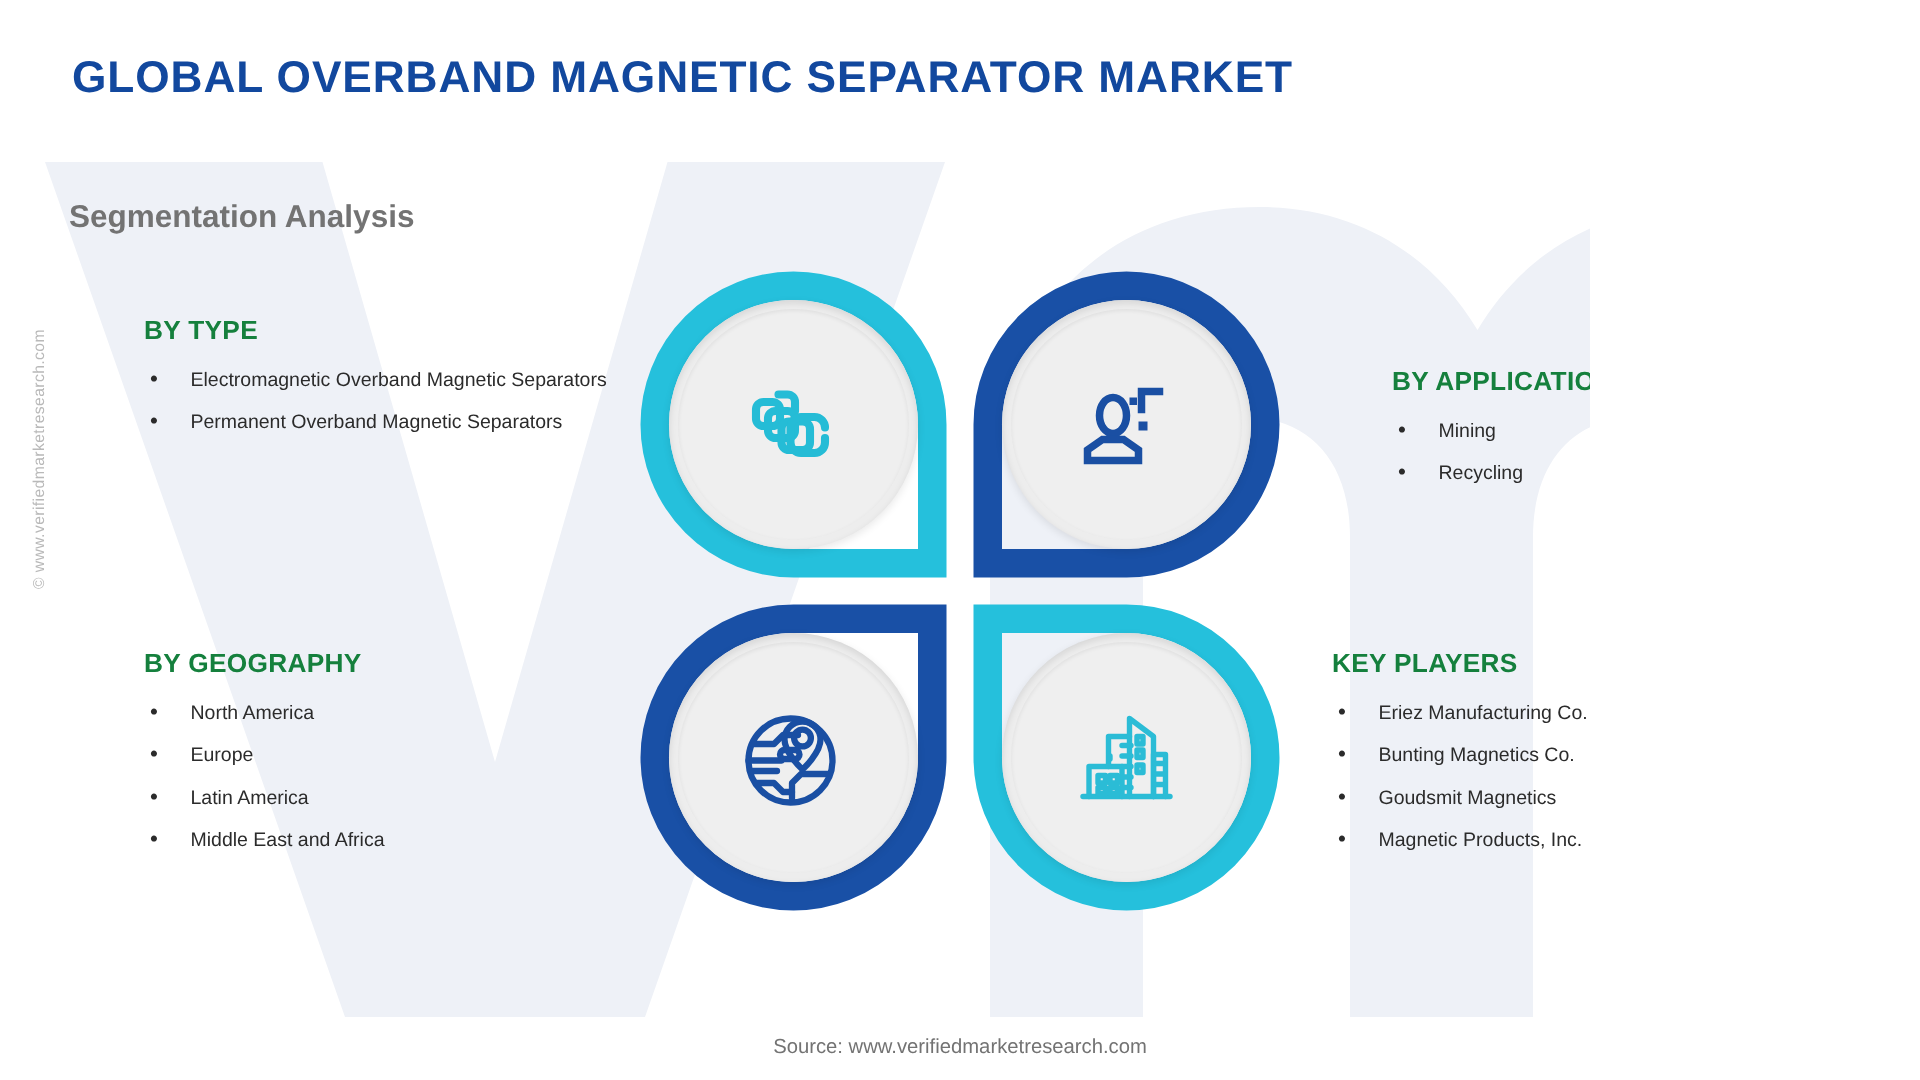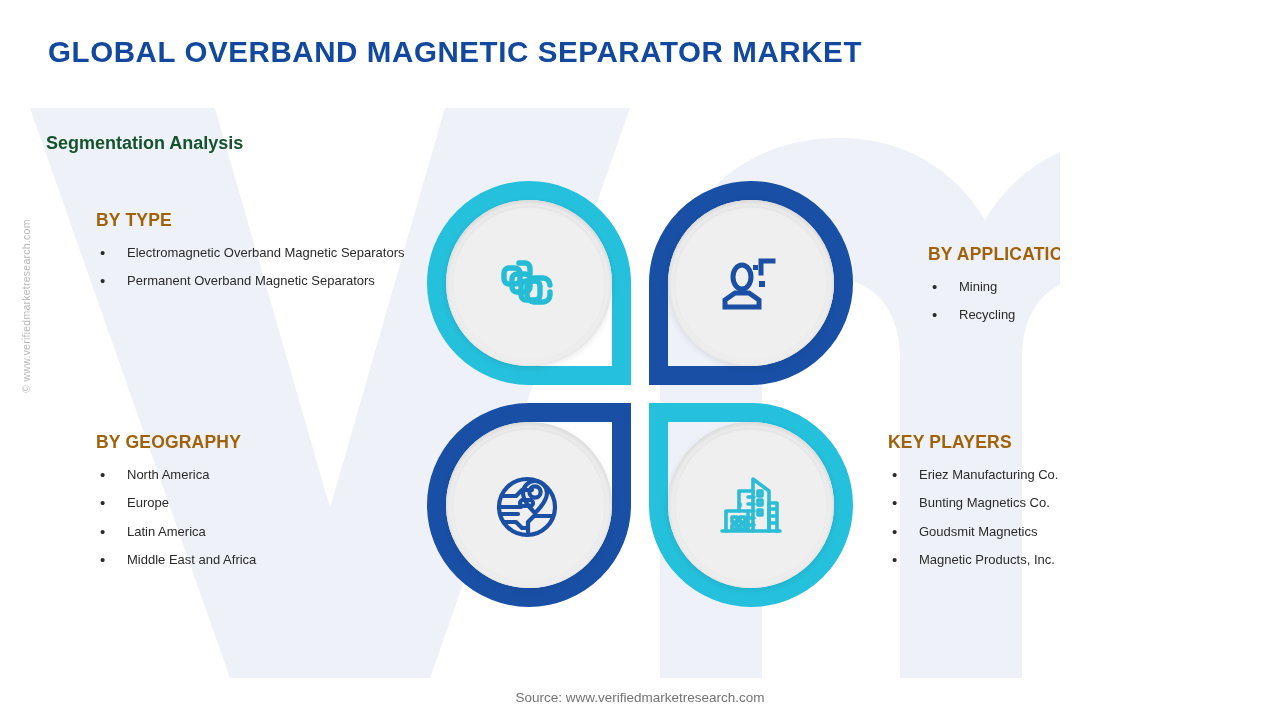--- a/index.html
+++ b/index.html
@@ -87,34 +87,34 @@
     color: #15a3b8;
     font-weight: bold;
     letter-spacing: 0;
   }
 
   
   .seg-title {
     position: absolute;
     left: 46px;
     top: 133px;
-    font-size: 18px;
-    font-weight: bold;
-    color: #14532d;
+    font-size: 21px;
+    font-weight: bold;
+    color: #737373;
     z-index: 5;
     font-family: "Liberation Sans", sans-serif;
   }
 
   
   .block { position: absolute; z-index: 5; }
   .block h3 {
     margin: 0 0 12px 0;
     font-size: 17.5px;
     font-weight: bold;
-    color: #a16207;
+    color: #15803d;
     letter-spacing: 0.2px;
     font-family: "Liberation Sans", sans-serif;
   }
   .block ul {
     margin: 0;
     padding: 0;
     list-style: none;
   }
   .block li {
     position: relative;

